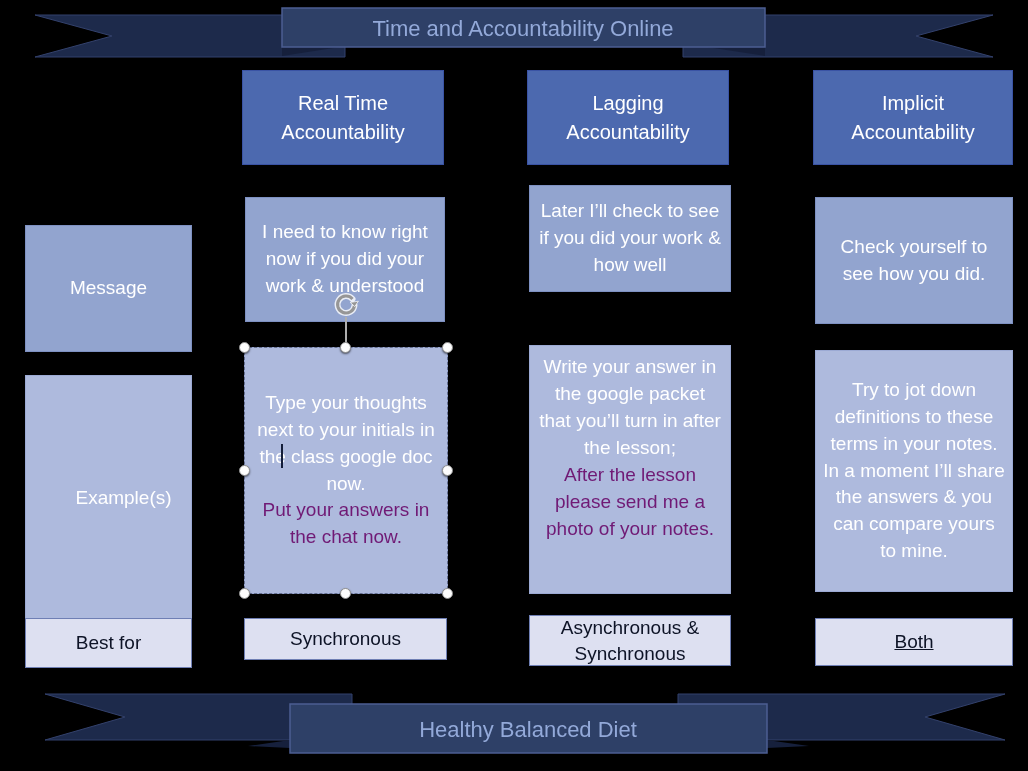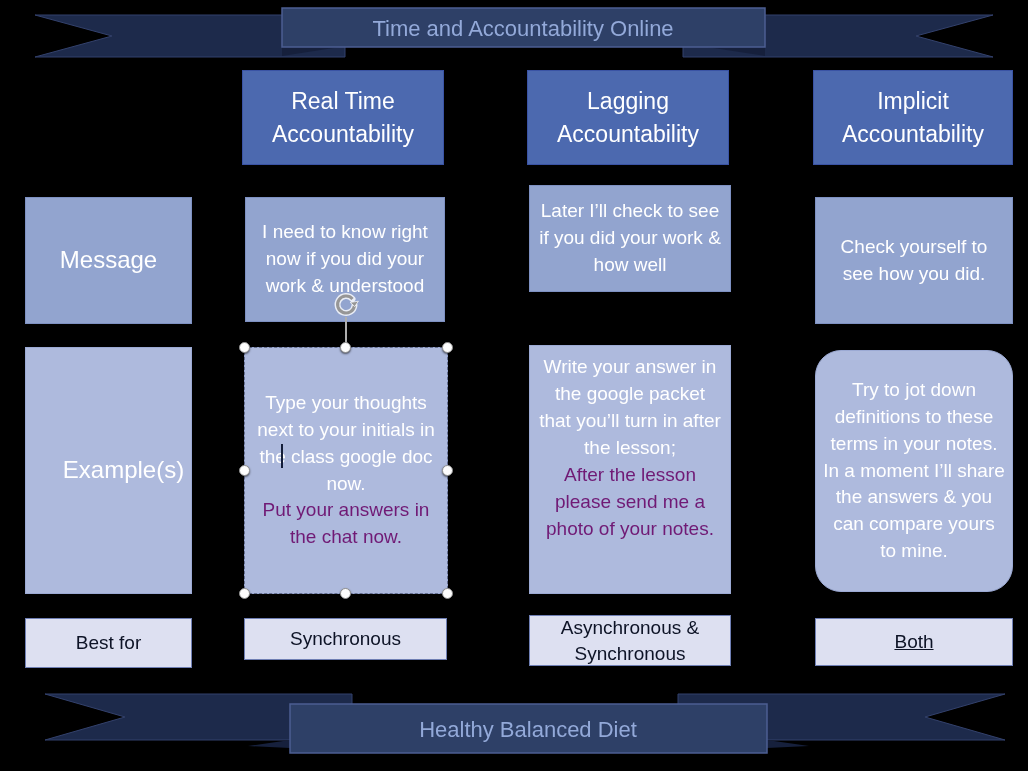--- a/index.html
+++ b/index.html
@@ -1,21 +1,21 @@
 <!DOCTYPE html>
 <html><head>
 <meta charset="utf-8">
 <style>
   html,body{margin:0;padding:0;background:#000;width:1028px;height:771px;overflow:hidden;
     font-family:"Liberation Sans","DejaVu Sans",sans-serif;}
   .stage{position:relative;width:1028px;height:771px;background:#000;}
   .box{position:absolute;display:flex;align-items:center;justify-content:center;
     text-align:center;box-sizing:border-box;line-height:1.42;}
-  .hdr{background:#4c69af;border:1px solid #3a53a4;color:#fff;font-size:23px;padding:20px 10px;}
-  .rowlab{color:#fff;font-size:24px;}
+  .hdr{background:#4c69af;border:1px solid #3a53a4;color:#fff;font-size:20px;padding:20px 10px;}
+  .rowlab{color:#fff;font-size:19px;margin-top:28px;}
   .msgfill{background:#92a4cf;border:1px solid #7e91c2;}
   .exfill{background:#aebadd;border:1px solid #9caad4;padding-left:30px;}
   .cellw{color:#fff;font-size:19px;padding:4px 7px;}
   .celltext-primary{display:block;color:#fff;}
   .celltext-secondary{display:block;color:#701a75;}
   .bestcell{background:#dde0f1;border:1.5px solid #6f7fb4;color:#0d1326;font-size:19px;line-height:1.35;}
   .sel-overlay{position:absolute;left:244px;top:347px;width:204px;height:247px;
     border:1.6px dashed #646e8e;box-sizing:border-box;z-index:5;pointer-events:auto;}
   .handle{position:absolute;width:11px;height:11px;border-radius:50%;background:#fdfdfd;
     border:1.5px solid #8f8f8f;box-sizing:border-box;box-shadow:0 1px 2px rgba(0,0,0,.55);z-index:6;}
@@ -72,21 +72,21 @@
   </div>
 
   <div class="box exfill cellw" style="left:244px;top:347px;width:204px;height:247px;flex-direction:column;">
     <span class="celltext-primary">Type your thoughts next to your initials in the class google doc now.</span>
     <span class="celltext-secondary">Put your answers in the chat now.</span>
   </div>
   <div class="box exfill cellw" style="left:529px;top:345px;width:202px;height:249px;flex-direction:column;justify-content:flex-start;padding-top:8px;">
     <span class="celltext-primary">Write your answer in the google packet that you’ll turn in after the lesson;</span>
     <span class="celltext-secondary">After the lesson please send me a photo of your notes.</span>
   </div>
-  <div class="box exfill cellw" style="left:815px;top:350px;width:198px;height:242px;flex-direction:column;border-radius:26px;">
+  <div class="box exfill cellw" style="left:815px;top:350px;width:198px;height:242px;flex-direction:column;">
     <span class="celltext-primary">Try to jot down definitions to these terms in your notes. In a moment I’ll share the answers &amp; you can compare yours to mine.</span>
   </div>
 
   <div class="box bestcell" style="left:244px;top:618px;width:203px;height:42px;">
     <span>Synchronous</span>
   </div>
   <div class="box bestcell" style="left:529px;top:615px;width:202px;height:51px;padding:0 24px;">
     <span>Asynchronous &amp; Synchronous</span>
   </div>
   <div class="box bestcell" style="left:815px;top:618px;width:198px;height:48px;text-decoration:underline;">

